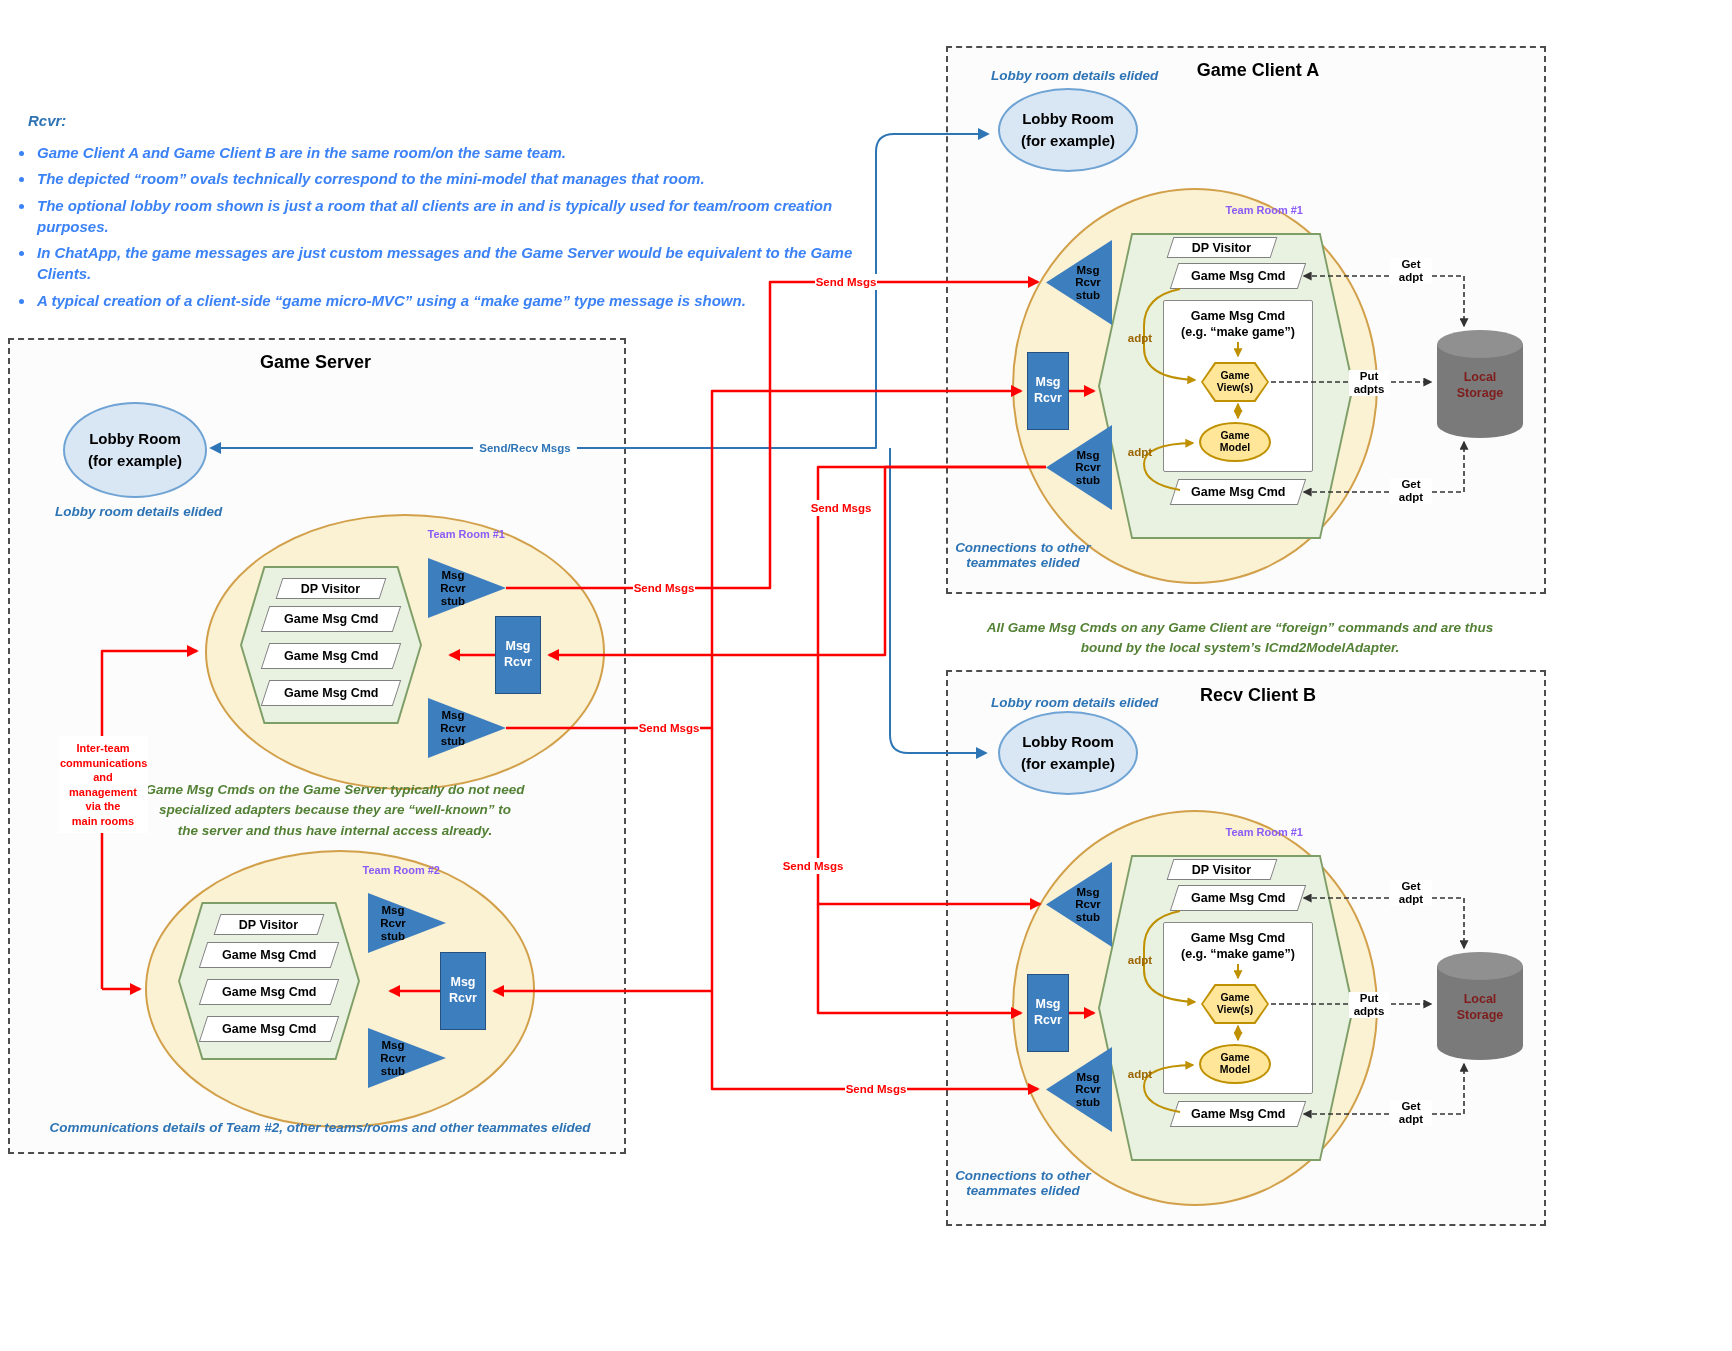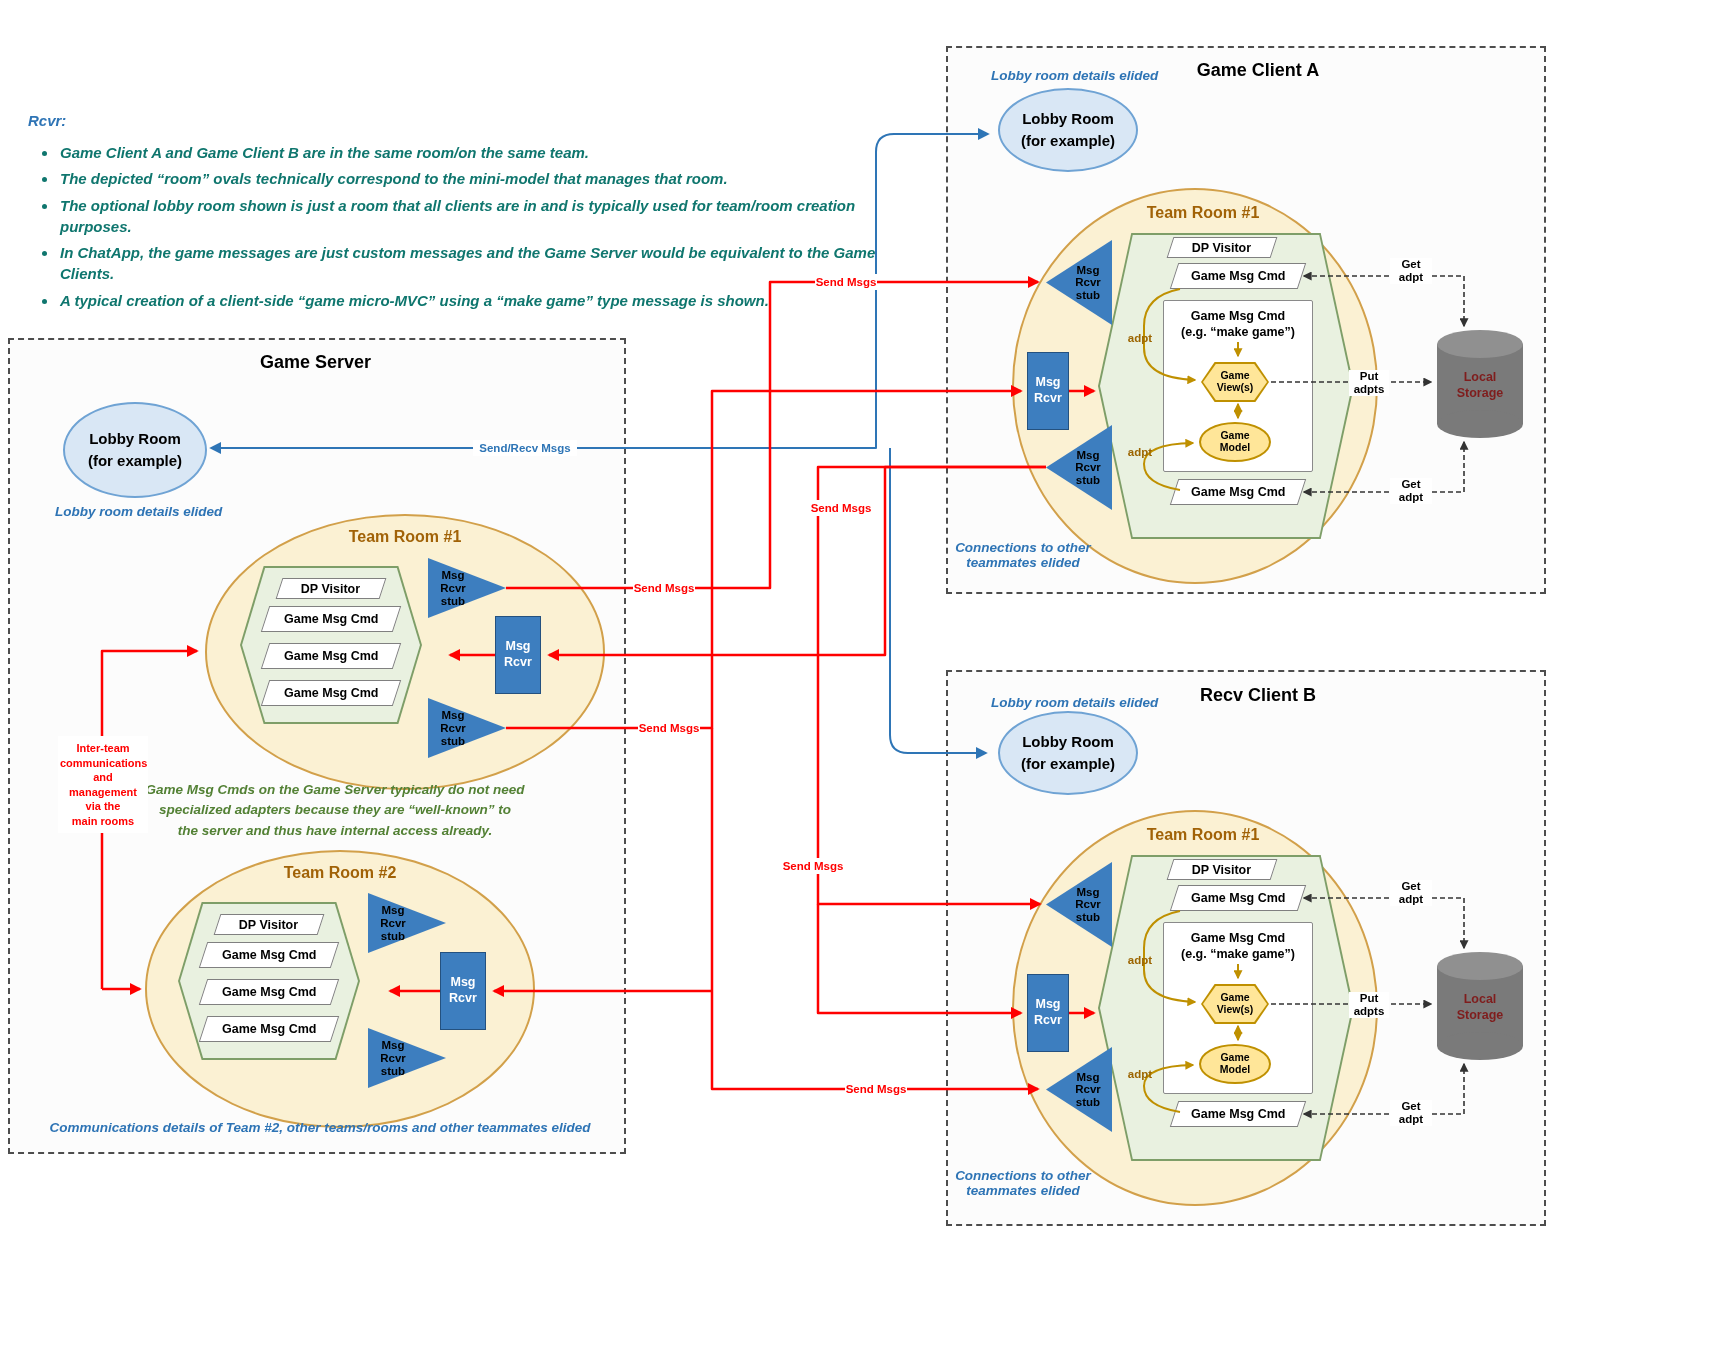--- a/index.html
+++ b/index.html
@@ -3,27 +3,27 @@
 <meta charset="utf-8">
 <style>
 *{margin:0;padding:0;box-sizing:border-box}
 body{font-family:"Liberation Sans",sans-serif;background:#fff}
 #canvas{position:relative;width:1732px;height:1351px;background:#fff;overflow:hidden}
 .abs{position:absolute}
 .pre{white-space:pre-line}
 svg.layer{position:absolute;left:0;top:0;pointer-events:none}
 .main-title{font-size:41px;line-height:1.32;font-weight:bold;color:#000;text-align:center}
 .notes-label{font-size:15px;font-weight:bold;font-style:italic;color:#2E74B5}
-.notes{list-style:disc outside;margin-left:28px;color:#0f766e;font-size:15px;font-weight:bold;font-style:italic;line-height:1.42}
+.notes{list-style:disc outside;margin-left:5px;color:#3b82f6;font-size:15px;font-weight:bold;font-style:italic;line-height:1.42}
 .notes li{margin-bottom:5px;padding-left:2px}
 .container{border:2px dashed #4d4d4d;background:#fcfcfc}
 .box-title{font-size:18px;font-weight:bold;text-align:center;color:#000}
 .lobby{background:#D9E7F5;border:2px solid #6FA3D4;border-radius:50%;display:flex;align-items:center;justify-content:center;text-align:center;font-weight:bold;font-size:15px;color:#000;line-height:1.45}
 .team{background:#FBF1D3;border:2.5px solid #D2A04A;border-radius:50%}
-.ellipse-title{font-size:16px;font-weight:bold;text-align:center;color:#a16207}
+.ellipse-title{font-size:11px;font-weight:bold;text-align:right;color:#8b5cf6}
 .blue-note{font-size:13.5px;font-weight:bold;font-style:italic;color:#2E74B5}
 .green-note{font-size:13.5px;font-weight:bold;font-style:italic;color:#538135;text-align:center;line-height:1.5}
 .hex-outer{position:absolute;inset:0;background:#7E9E68;clip-path:polygon(0% 50%,13% 0%,87% 0%,100% 50%,87% 100%,13% 100%)}
 .hex-inner{position:absolute;inset:2px;background:#E9F1E0;clip-path:polygon(0% 50%,13% 0%,87% 0%,100% 50%,87% 100%,13% 100%)}
 .pgram{background:#fff;border:1.5px solid #808080;transform:skewX(-18deg);display:flex;align-items:center;justify-content:center}
 .pgram>span{transform:skewX(18deg);font-size:12.5px;font-weight:bold;white-space:nowrap;color:#000}
 .stub-shape{position:absolute;inset:0;background:#3D7EBF}
 .stub-shape.right{clip-path:polygon(0 0,100% 50%,0 100%)}
 .stub-shape.left{clip-path:polygon(100% 0,0 50%,100% 100%)}
 .stub-label{position:absolute;top:50%;transform:translateY(-50%);font-size:11.5px;font-weight:bold;line-height:1.12;text-align:center;color:#000}
@@ -238,20 +238,22 @@
   <div class="abs" style="left:1437px;top:330px;width:86px;height:108px">
     <div class="cyl-mid"></div>
     <div class="cyl-bot"></div>
     <div class="cyl-top"></div>
     <div class="cyl-label pre">Local
 Storage</div>
   </div>
   <div class="abs blue-note pre" style="left:948px;top:540px;width:150px;text-align:center">Connections to other
 teammates elided</div>
 
+  <div class="abs green-note pre" style="left:940px;top:618px;width:600px">All Game Msg Cmds on any Game Client are “foreign” commands and are thus
+bound by the local system’s ICmd2ModelAdapter.</div>
 
   <div class="abs box-title" style="left:1158px;top:685px;width:200px">Recv Client B</div>
   <div class="abs blue-note" style="left:991px;top:695px;width:170px">Lobby room details elided</div>
   <div class="abs ellipse-title" style="left:1103px;top:826px;width:200px">Team Room #1</div>
   <div class="abs" style="left:1098px;top:855px;width:256px;height:306px">
     <div class="hex-outer"></div>
     <div class="hex-inner"></div>
   </div>
   <div class="abs pgram" style="left:1170px;top:859px;width:104px;height:21px">
       <span>DP Visitor</span>

